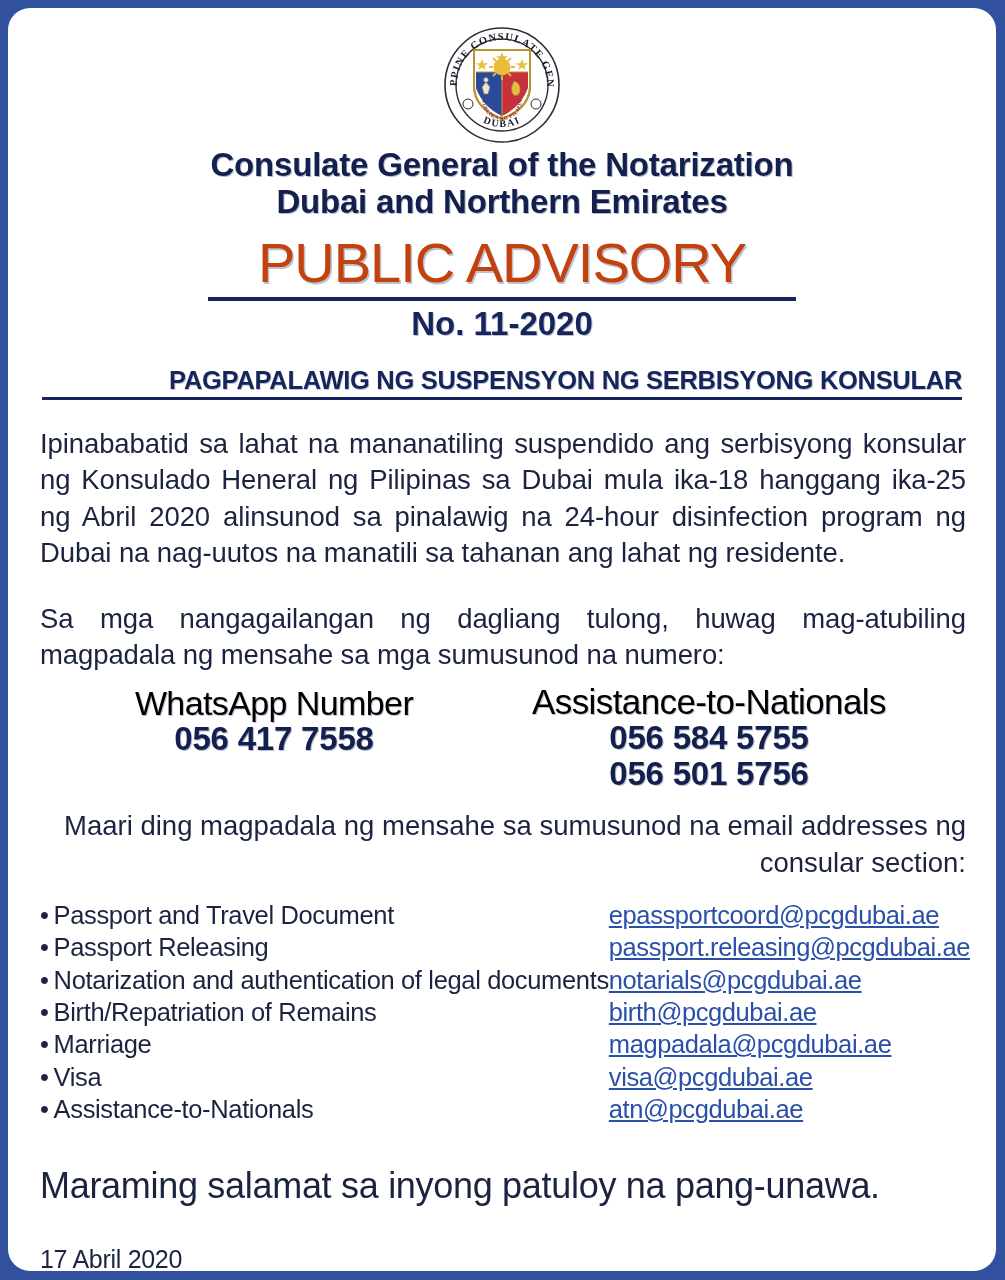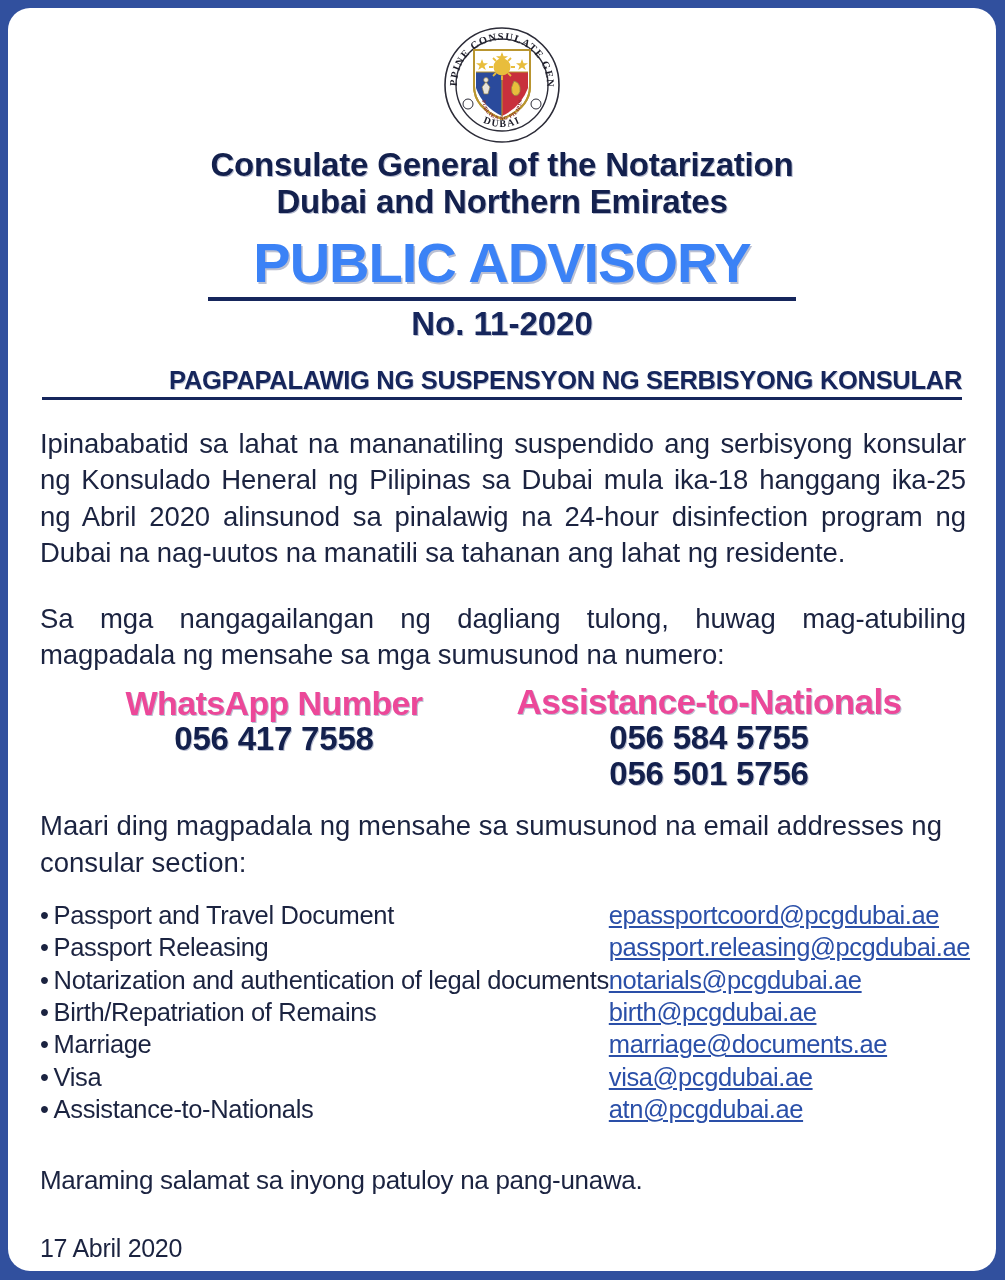--- a/index.html
+++ b/index.html
@@ -53,22 +53,22 @@
     line-height: 1.13;
     letter-spacing: -0.2px;
     margin: 0;
     padding: 0 4px;
     text-shadow: 1px 1px 0 rgba(120,130,165,0.55);
   }
   .org-title .line2 { display: block; }
 
   #public-advisory-title {
     text-align: center;
-    color: #3b82f6;
-    font-weight: bold;
+    color: #c2410c;
+    font-weight: normal;
     font-size: 56px;
     line-height: 1.0;
     letter-spacing: -1px;
     margin: 14px 0 0 0;
     text-shadow: 1.5px 1.5px 0 rgba(120,130,165,0.5);
   }
   #advisory-underline {
     width: 588px;
     height: 4px;
     background: #16265c;
@@ -119,22 +119,22 @@
     display: flex;
     justify-content: center;
     align-items: flex-start;
     margin-top: 10px;
     padding-left: 14px;
   }
   .hotline-col { text-align: center; }
   #hotline-whatsapp { width: 400px; padding-top: 2px; }
   #hotline-atn { width: 470px; }
   .hotline-label {
-    color: #ec4899;
-    font-weight: bold;
+    color: #000000;
+    font-weight: normal;
     font-size: 34px;
     line-height: 1.05;
     letter-spacing: -0.6px;
     text-shadow: 1px 1px 0 rgba(120,130,165,0.5);
   }
   #hotline-atn .hotline-label { font-size: 35px; }
   .hotline-number {
     color: #13204d;
     font-weight: bold;
     font-size: 33px;
@@ -143,21 +143,21 @@
     text-shadow: 1px 1px 0 rgba(120,130,165,0.5);
   }
 
   
   #par-email-intro {
     color: #1b2340;
     font-size: 27.5px;
     line-height: 1.36;
     margin: 16px 0 17px 0;
     padding: 0 8px 0 10px;
-    text-align: left;
+    text-align: right;
   }
 
   
   #service-email-list {
     margin-top: 10px;
     padding: 0 8px 0 10px;
     border-collapse: collapse;
     width: 955px;
   }
   #service-email-list td {
@@ -182,21 +182,21 @@
   }
   .email-cell .email-link {
     color: #2a4fa8;
     text-decoration: underline;
     text-underline-offset: 2px;
   }
 
   
   #closing-thanks {
     color: #1b2340;
-    font-size: 26px;
+    font-size: 36px;
     margin: 40px 0 0 0;
     padding-left: 10px;
     letter-spacing: -0.3px;
   }
   #advisory-date {
     color: #1b2340;
     font-size: 25px;
     margin: 38px 0 16px 0;
     padding-left: 10px;
     letter-spacing: -0.3px;
@@ -308,21 +308,21 @@
           <tr>
             <td class="service-cell"><span class="bullet">•</span><span>Notarization and authentication of legal documents</span></td>
             <td class="email-cell"><span class="email-link">notarials@pcgdubai.ae</span></td>
           </tr>
           <tr>
             <td class="service-cell"><span class="bullet">•</span><span>Birth/Repatriation of Remains</span></td>
             <td class="email-cell"><span class="email-link">birth@pcgdubai.ae</span></td>
           </tr>
           <tr>
             <td class="service-cell"><span class="bullet">•</span><span>Marriage</span></td>
-            <td class="email-cell"><span class="email-link">marriage@documents.ae</span></td>
+            <td class="email-cell"><span class="email-link">magpadala@pcgdubai.ae</span></td>
           </tr>
           <tr>
             <td class="service-cell"><span class="bullet">•</span><span>Visa</span></td>
             <td class="email-cell"><span class="email-link">visa@pcgdubai.ae</span></td>
           </tr>
           <tr>
             <td class="service-cell"><span class="bullet">•</span><span>Assistance-to-Nationals</span></td>
             <td class="email-cell"><span class="email-link">atn@pcgdubai.ae</span></td>
           </tr>
         </tbody>

